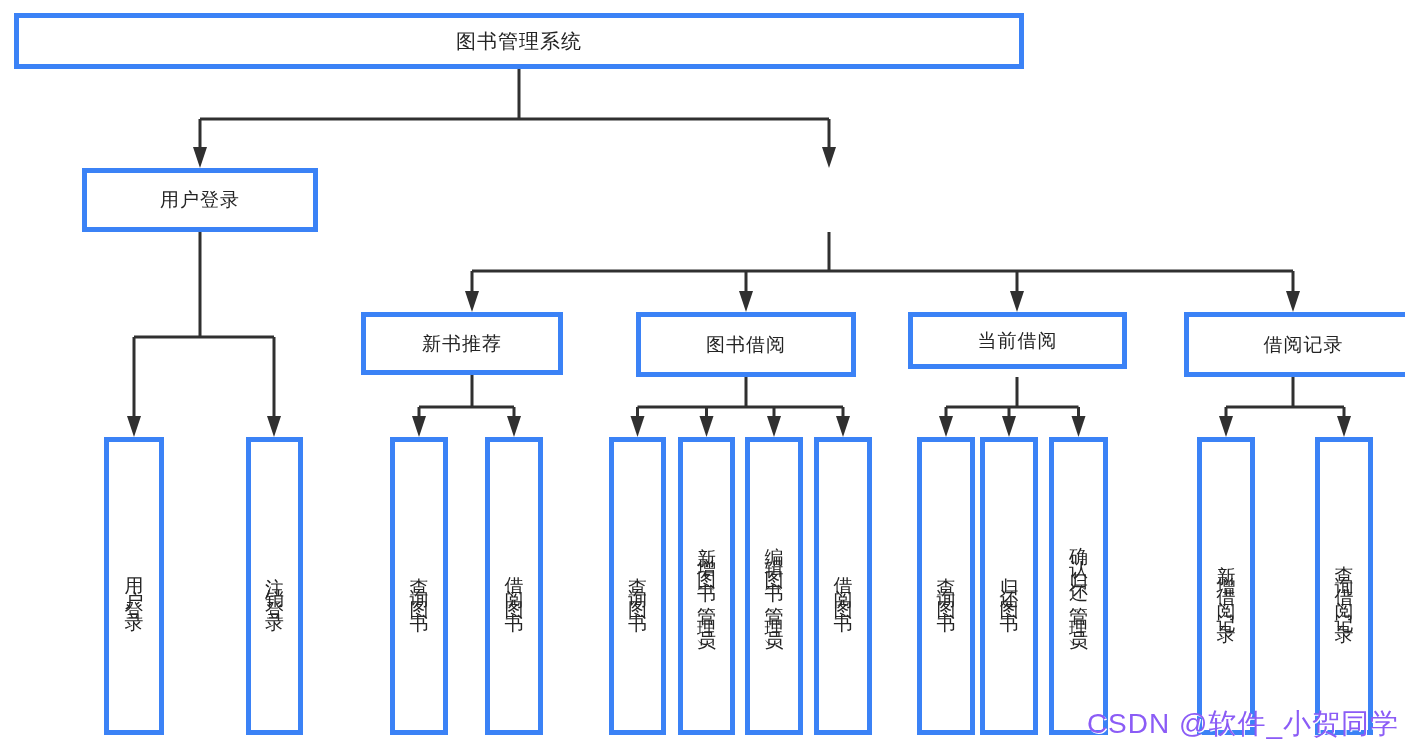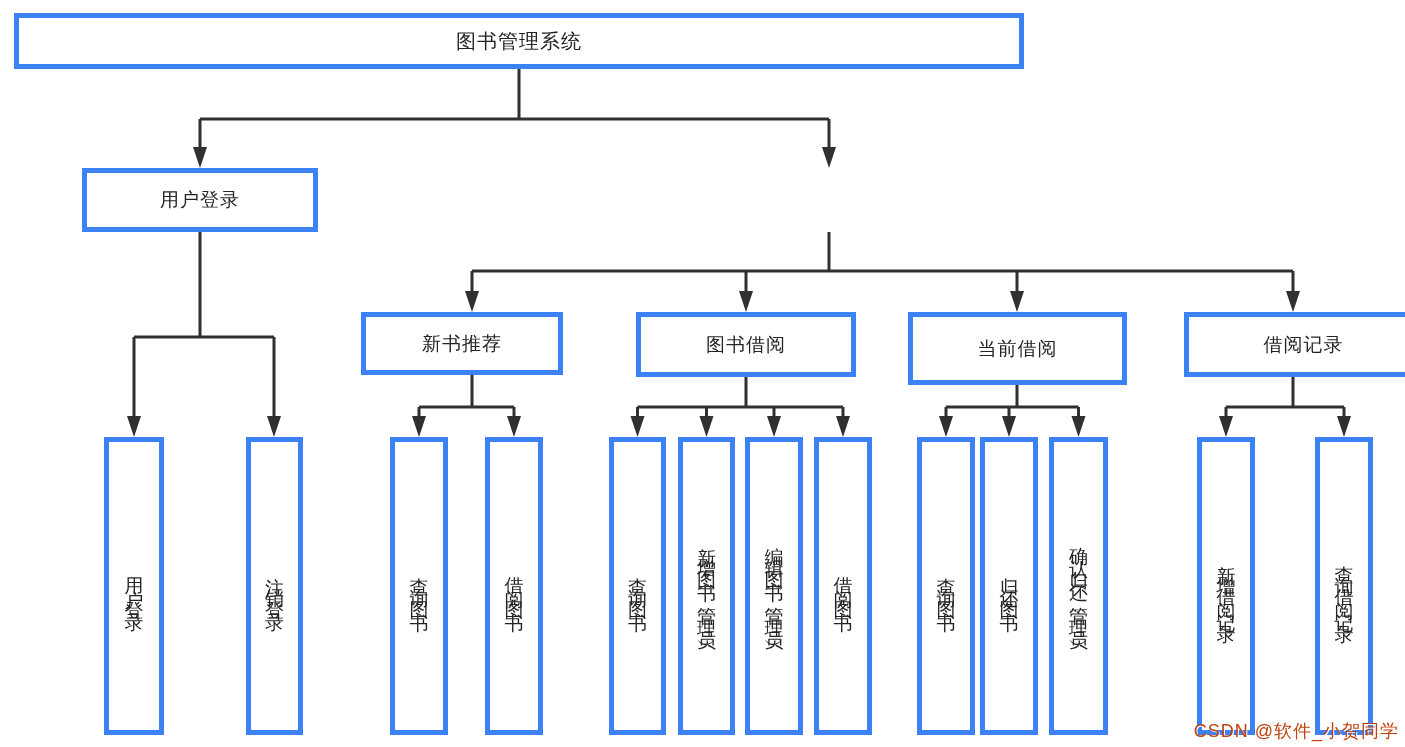--- a/index.html
+++ b/index.html
@@ -19,21 +19,21 @@
   .vbox {
     writing-mode:vertical-rl; text-orientation:mixed;
     letter-spacing:12px; font-size:19px;
     display:flex; align-items:center; justify-content:center;
   }
   #connectors { position:absolute; left:0; top:0; pointer-events:none; }
   #connectors path { stroke:#303030; stroke-width:3; fill:none; }
   #connectors polygon { fill:#303030; stroke:none; }
   .watermark {
     position:absolute; right:6px; bottom:4px;
-    color:#c2410c; font-size:18px; letter-spacing:1px;
+    color:#8b5cf6; font-size:28px; letter-spacing:1px;
     text-shadow:1px 1px 0 #ffffff;
   }
 </style>
 </head>
 <body>
 
 <div id="stage">
 
   <svg id="connectors" width="1405" height="747" viewBox="0 0 1405 747">
 
@@ -78,21 +78,21 @@
   <div class="box" style="left:82px; top:168px; width:236px; height:64px;">
     <span>用户登录</span>
   </div>
 
   <div class="box" style="left:361px; top:312px; width:202px; height:63px;">
     <span>新书推荐</span>
   </div>
   <div class="box" style="left:636px; top:312px; width:220px; height:65px;">
     <span>图书借阅</span>
   </div>
-  <div class="box" style="left:908px; top:312px; width:219px; height:73px;">
+  <div class="box" style="left:908px; top:312px; width:219px; height:57px;">
     <span>当前借阅</span>
   </div>
   <div class="box" style="left:1184px; top:312px; width:239px; height:65px;">
     <span>借阅记录</span>
   </div>
 
   <div class="box vbox" style="left:104px; top:437px; width:60px; height:298px;">
     <span>用户登录</span>
   </div>
   <div class="box vbox" style="left:246px; top:437px; width:57px; height:298px;">

